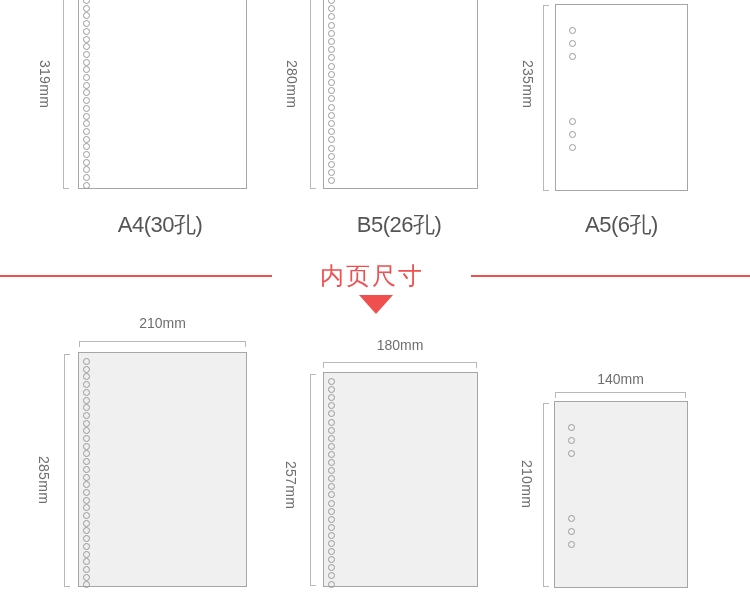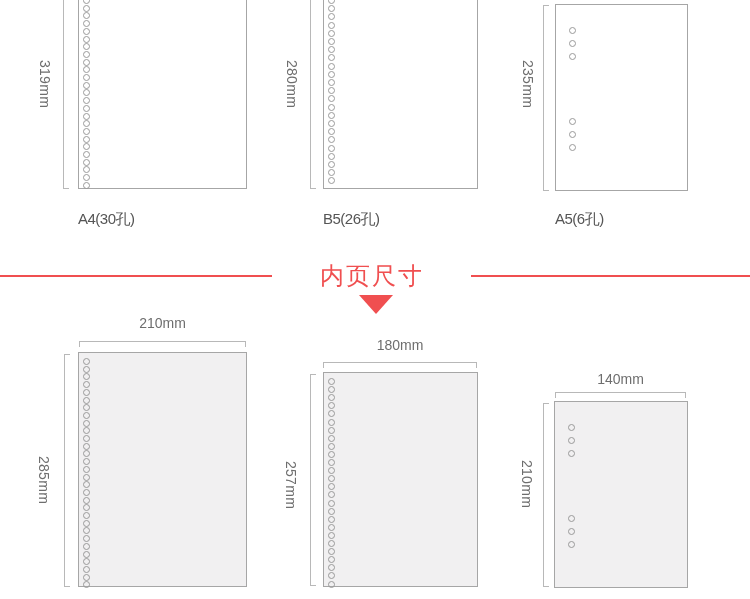--- a/index.html
+++ b/index.html
@@ -13,21 +13,21 @@
     .vbracket::before, .vbracket::after { content: ""; position: absolute; left: 0; width: 5px; border-top: 1px solid #b8b8b8; }
     .vbracket::before { top: 0; }
     .vbracket::after { bottom: 0; }
     .hbracket { position: absolute; height: 6px; border-top: 1px solid #b8b8b8; box-sizing: border-box; }
     .hbracket::before, .hbracket::after { content: ""; position: absolute; top: 0; height: 5px; border-left: 1px solid #b8b8b8; }
     .hbracket::before { left: 0; }
     .hbracket::after { right: 0; }
     .vlabel { position: absolute; font-size: 14px; color: #6e6e6e; white-space: nowrap;
               transform: rotate(90deg); transform-origin: center center; letter-spacing: 0.3px; }
     .hlabel { position: absolute; font-size: 14px; color: #6e6e6e; white-space: nowrap; text-align: center; }
-    .name { position: absolute; font-size: 15px; color: #555555; white-space: nowrap; text-align: left;
+    .name { position: absolute; font-size: 22px; color: #555555; white-space: nowrap; text-align: center;
             letter-spacing: -0.5px; }
     .redline { position: absolute; height: 2px; background: #f04f50; }
     .section-title { position: absolute; font-size: 24px; color: #f04f50; white-space: nowrap; letter-spacing: 2px; }
     .tri { position: absolute; width: 0; height: 0; border-left: 17px solid transparent; border-right: 17px solid transparent; border-top: 19px solid #f04f50; }
   </style>
 </head>
 <body>
 
 <div>
   <div class="vbracket" style="left:63px; top:-2px; height:191px;"></div>

